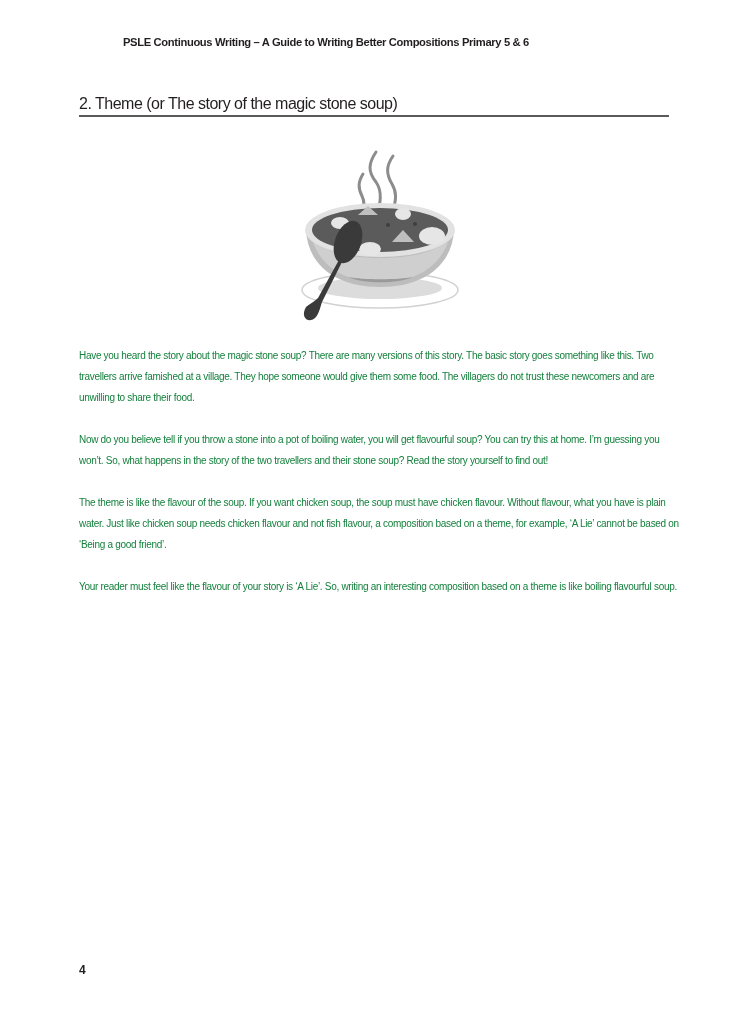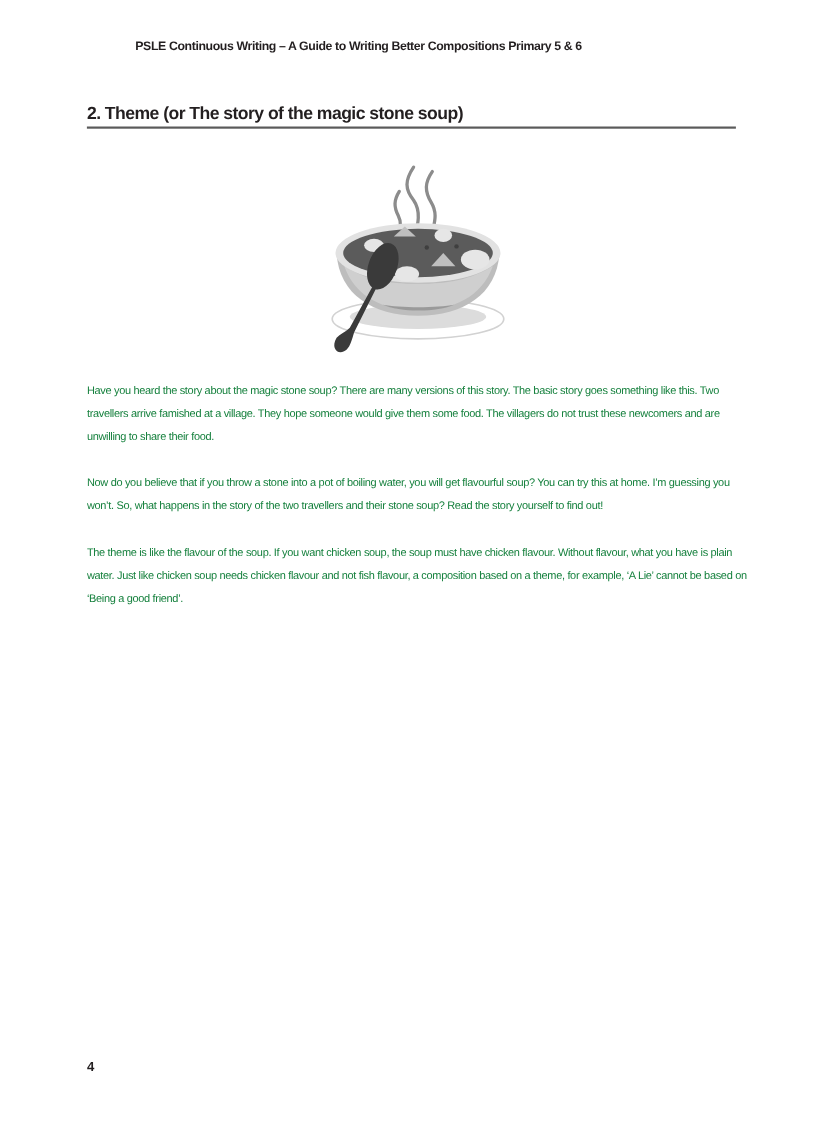--- a/index.html
+++ b/index.html
@@ -29,21 +29,21 @@
     .section-heading {
       position: absolute;
       left: 79px;
       top: 96px;
       width: 590px;
       height: 19px;
       border-bottom: 2px solid #5a5a5a;
     }
     .section-heading span {
       font-size: 16px;
-      font-weight: bold;
+      font-weight: normal;
       letter-spacing: -0.5px;
       color: #231f20;
       white-space: nowrap;
       position: relative;
       top: -1px;
     }
     .illustration {
       position: absolute;
       left: 288px;
       top: 142px;
@@ -119,17 +119,18 @@
 
     <g>
       <path d="M18 165 C 12 175, 20 182, 27 176 C 31 172, 32 166, 34 160 L 55 118 L 52 116 L 30 156 C 26 160, 21 162, 18 165 Z" fill="#3a3a3a"></path>
       <ellipse cx="60" cy="100" rx="13" ry="22" transform="rotate(20 60 100)" fill="#3a3a3a"></ellipse>
     </g>
   </svg>
 </div>
 
 <div class="body-text">
   <p>Have you heard the story about the magic stone soup? There are many versions of this story. The basic story goes something like this. Two travellers arrive famished at a village. They hope someone would give them some food. The villagers do not trust these newcomers and are unwilling to share their food.</p>
-  <p>Now do you believe that if you throw a stone into a pot of boiling water, you will get flavourful soup? You can try this at home. I’m guessing you won’t. So, what happens in the story of the two travellers and their stone soup? Read the story yourself to find out!</p>
+  <p>Now do you believe tell if you throw a stone into a pot of boiling water, you will get flavourful soup? You can try this at home. I’m guessing you won’t. So, what happens in the story of the two travellers and their stone soup? Read the story yourself to find out!</p>
   <p>The theme is like the flavour of the soup. If you want chicken soup, the soup must have chicken flavour. Without flavour, what you have is plain water. Just like chicken soup needs chicken flavour and not fish flavour, a composition based on a theme, for example, ‘A Lie’ cannot be based on ‘Being a good friend’.</p>
+  <p>Your reader must feel like the flavour of your story is ‘A Lie’. So, writing an interesting composition based on a theme is like boiling flavourful soup.</p>
 </div>
 
 <div class="page-number">4</div>
 
 </body></html>

